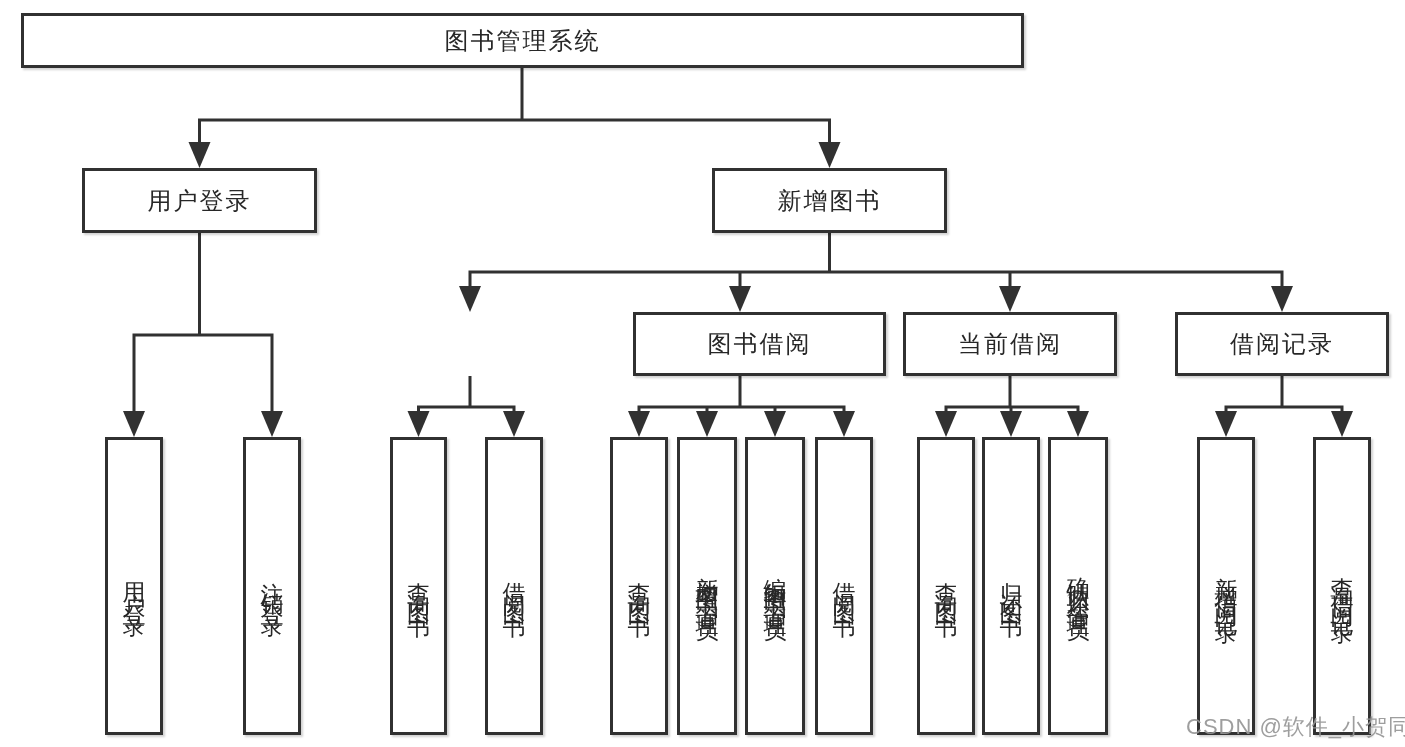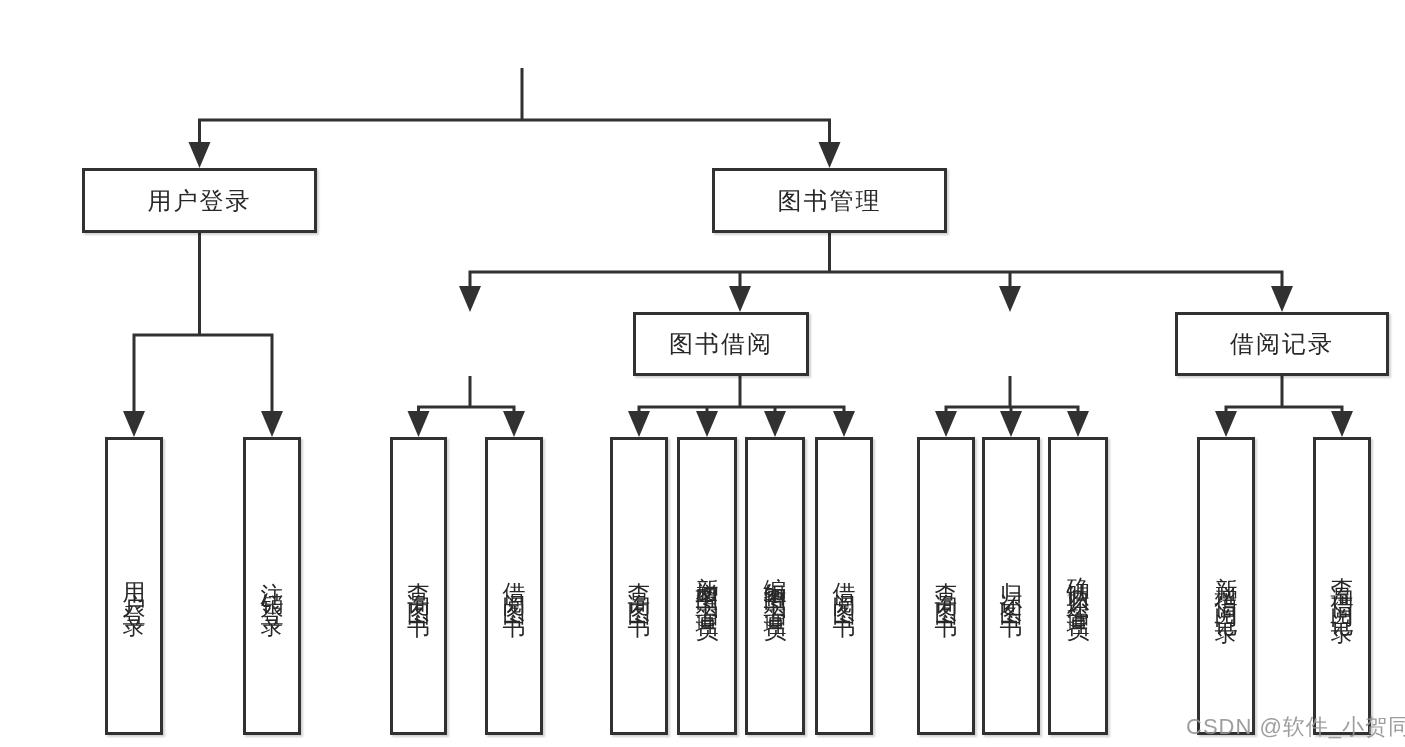--- a/index.html
+++ b/index.html
@@ -20,21 +20,21 @@
   }
   .sp4{letter-spacing:11px;}
   .sp6{letter-spacing:9px;}
   .sp8{letter-spacing:6px;}
 
   
   .b-root{left:21px;top:13px;width:1003px;height:55px;}
   .b-l1a{left:82px;top:168px;width:235px;height:65px;}
   .b-l1b{left:712px;top:168px;width:235px;height:65px;}
   .b-l2a{left:362px;top:312px;width:215px;height:64px;}
-  .b-l2b{left:633px;top:312px;width:176px;height:64px;}
+  .b-l2b{left:633px;top:312px;width:253px;height:64px;}
   .b-l2c{left:903px;top:312px;width:214px;height:64px;}
   .b-l2d{left:1175px;top:312px;width:214px;height:64px;}
   .b-g1a{left:105px;width:58px;}
   .b-g1b{left:243px;width:58px;}
   .b-g2a{left:390px;width:57px;}
   .b-g2b{left:485px;width:58px;}
   .b-g3a{left:610px;width:58px;}
   .b-g3b{left:677px;width:60px;}
   .b-g3c{left:745px;width:60px;}
   .b-g3d{left:815px;width:58px;}
@@ -80,30 +80,36 @@
       <polygon points="764,411 786,411 775,437"></polygon>
       <polygon points="833,411 855,411 844,437"></polygon>
       <polygon points="935,411 957,411 946,437"></polygon>
       <polygon points="1000,411 1022,411 1011,437"></polygon>
       <polygon points="1067,411 1089,411 1078,437"></polygon>
       <polygon points="1215,411 1237,411 1226,437"></polygon>
       <polygon points="1331,411 1353,411 1342,437"></polygon>
     </g>
   </svg>
 
+  <div class="box b-root">
+    <span class="h-label">图书管理系统</span>
+  </div>
 
   <div class="box b-l1a">
     <span class="h-label">用户登录</span>
   </div>
   <div class="box b-l1b">
-    <span class="h-label">图书管理</span>
+    <span class="h-label">新增图书</span>
   </div>
 
   <div class="box b-l2b">
     <span class="h-label">图书借阅</span>
+  </div>
+  <div class="box b-l2c">
+    <span class="h-label">当前借阅</span>
   </div>
   <div class="box b-l2d">
     <span class="h-label">借阅记录</span>
   </div>
 
   <div class="box leaf b-g1a">
     <span class="v-label sp4">用户登录</span>
   </div>
   <div class="box leaf b-g1b">
     <span class="v-label sp4">注销登录</span>

